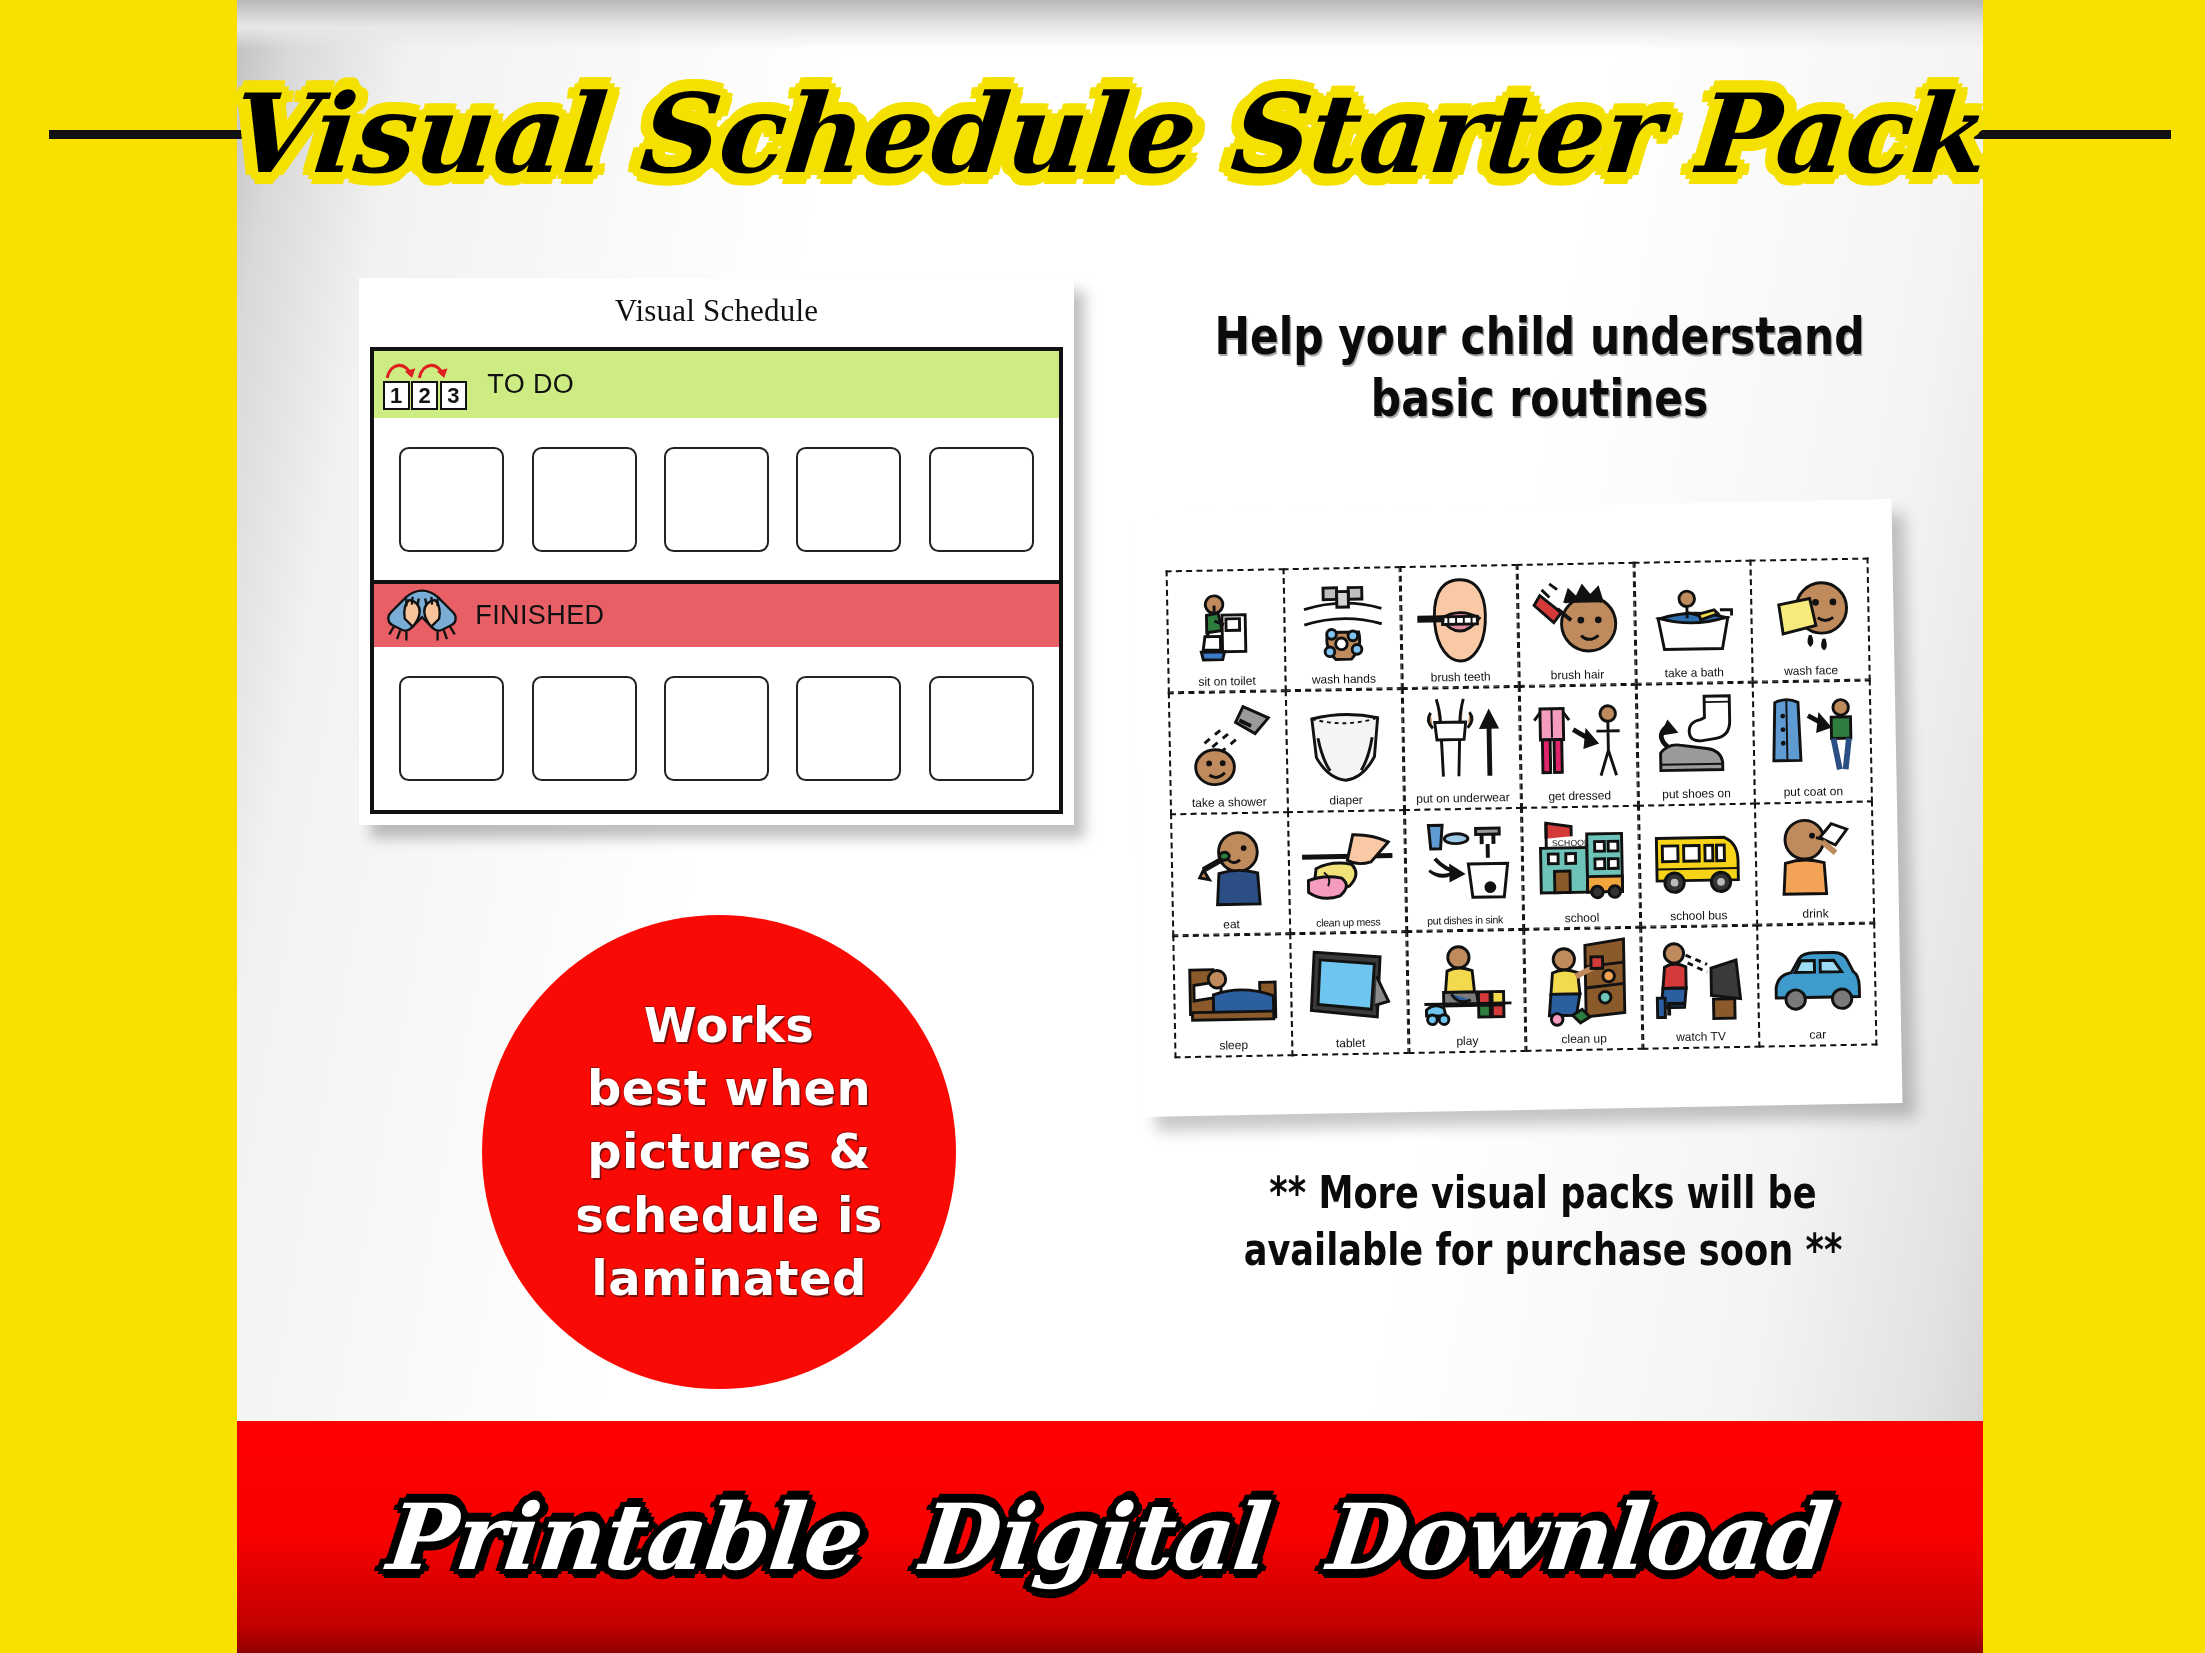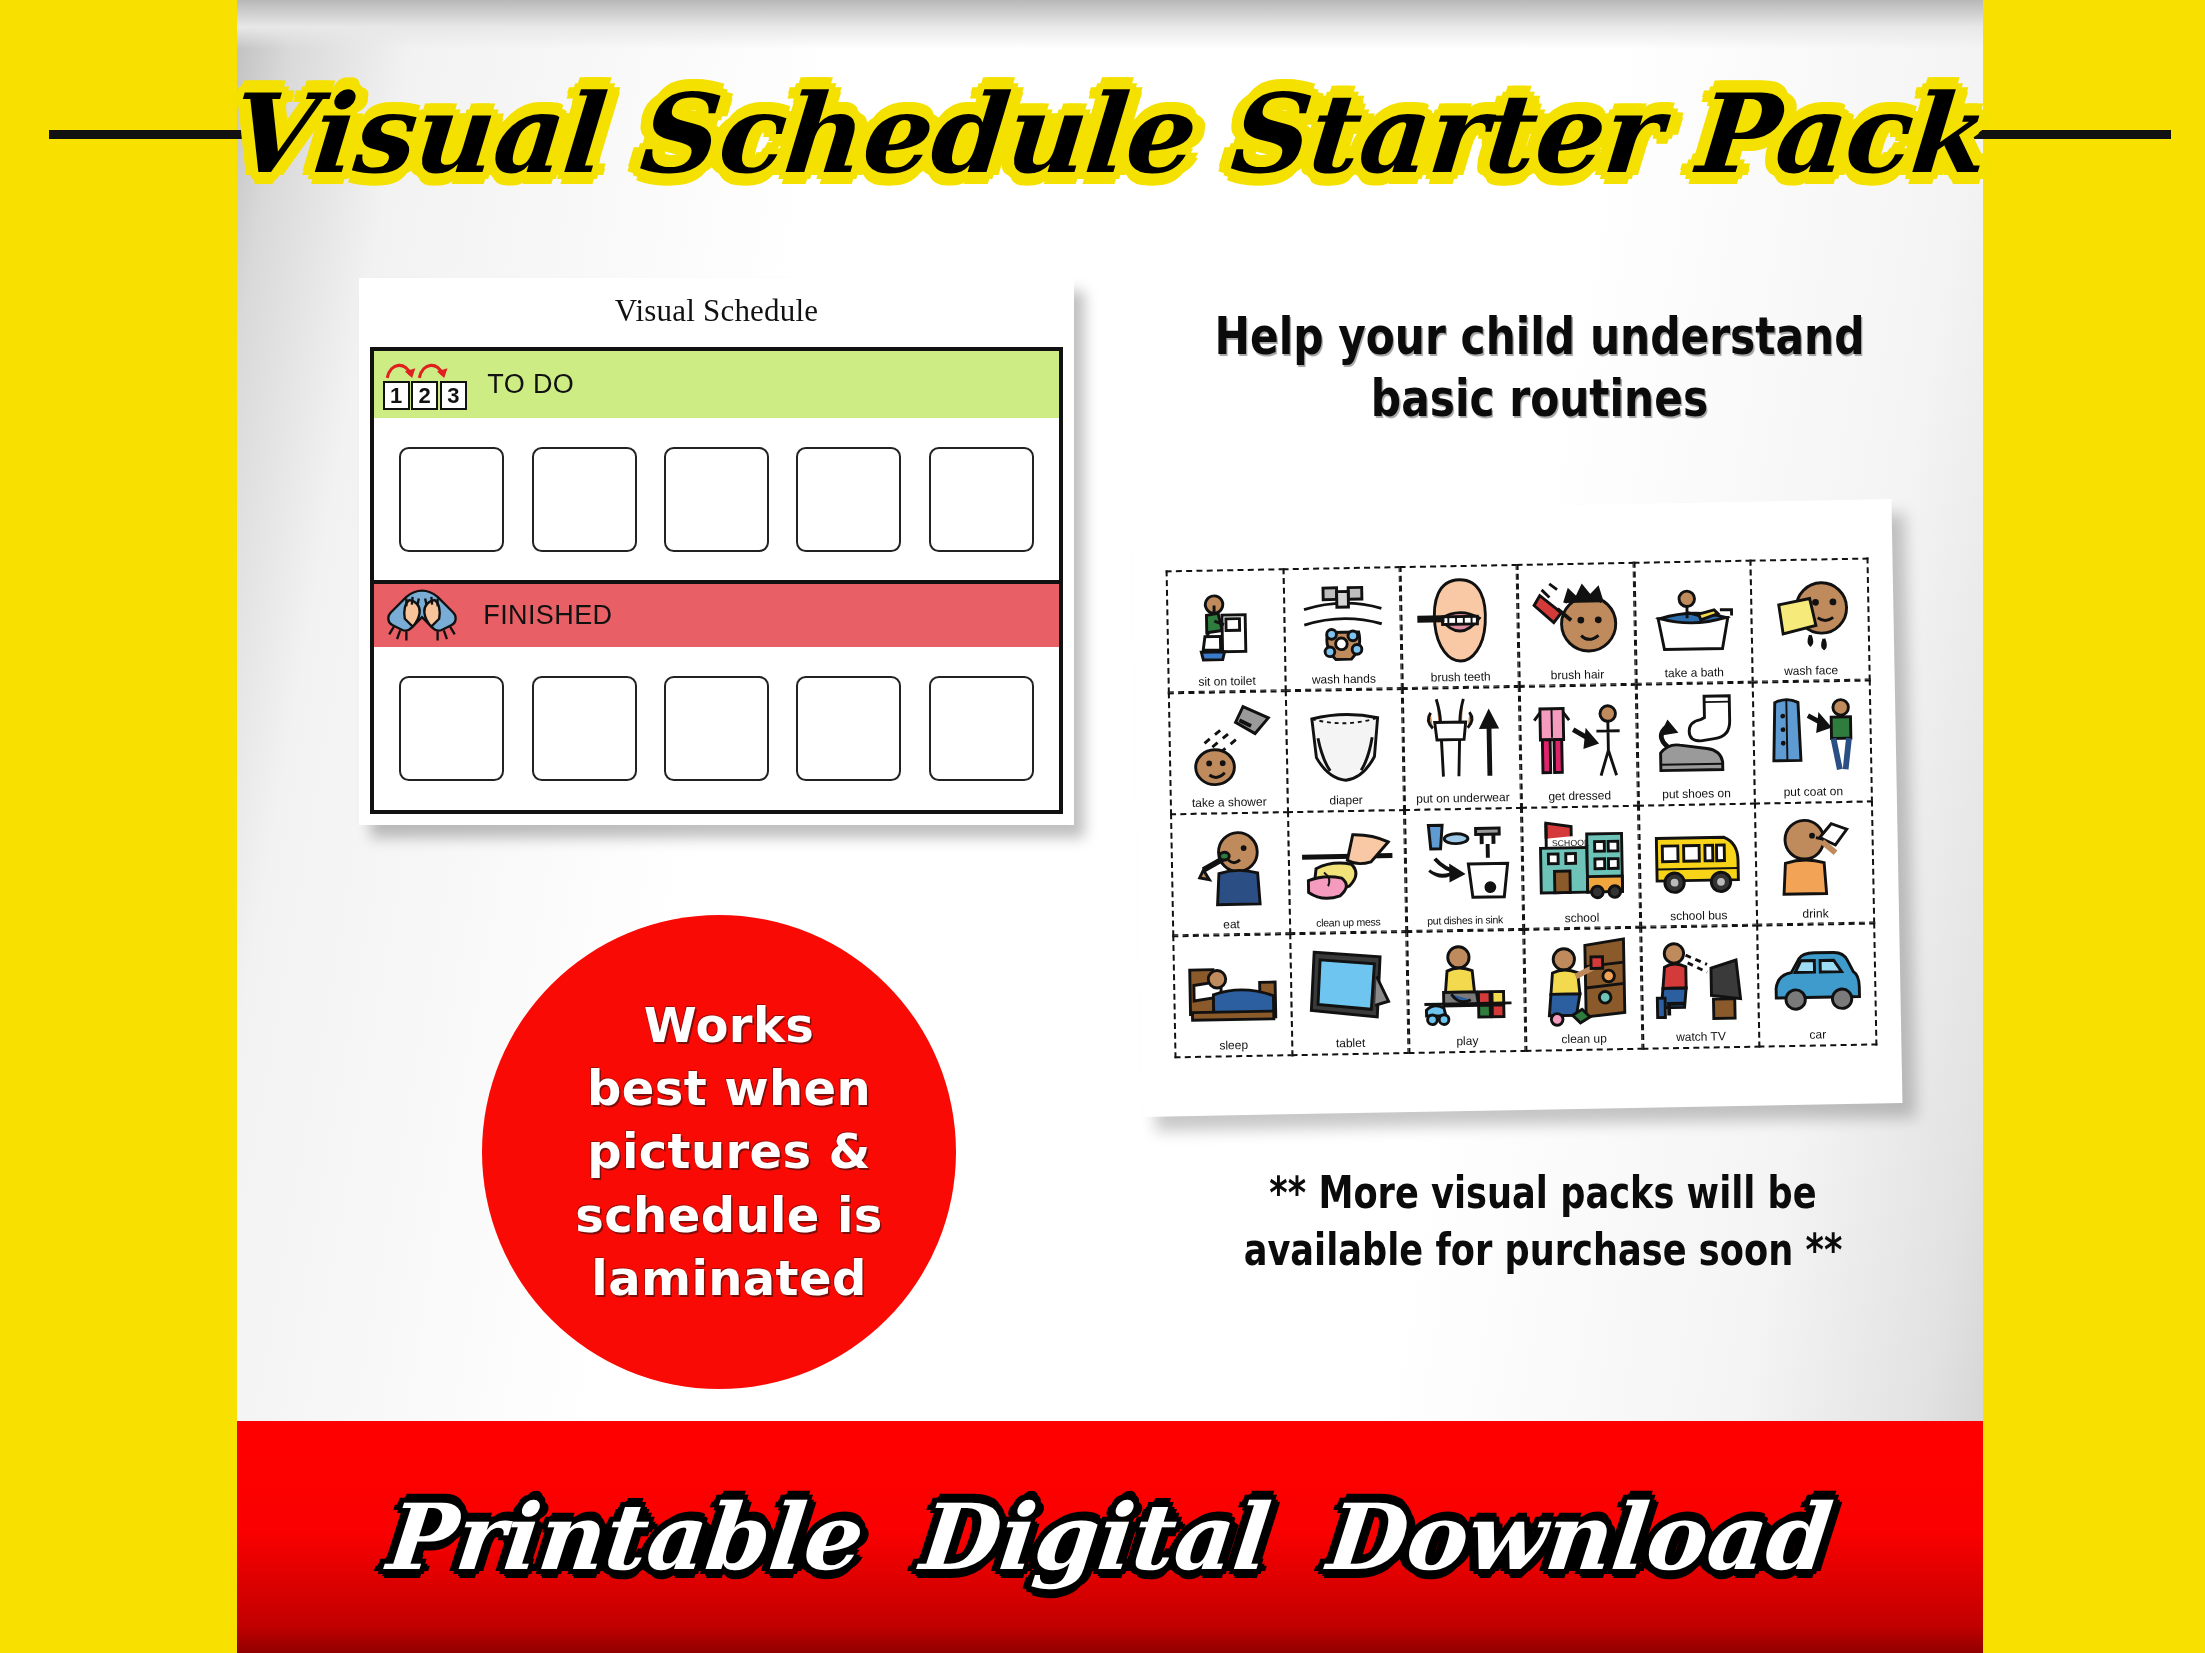--- a/index.html
+++ b/index.html
@@ -91,21 +91,21 @@
     border: 4.1px solid #111;
     display: flex; flex-direction: column;
   }
   .band {
     display: flex; align-items: center;
     padding-left: 8.2px;
     height: 67px;
     flex: 0 0 auto;
   }
   .band.todo     { background: #CDEC84; }
-  .band.finished { background: #E86066; border-top: 4.1px solid #111; gap: 8px; }
+  .band.finished { background: #E86066; border-top: 4.1px solid #111; }
   .band-label {
     font-size: 27px; color: #111; margin-left: 14.7px; letter-spacing: 0.4px;
   }
   .slot-row {
     flex: 1 1 auto;
     display: flex; align-items: center; justify-content: space-around;
     padding: 0 11.4px;
   }
   .slot {
     width: 105px; height: 105px;

